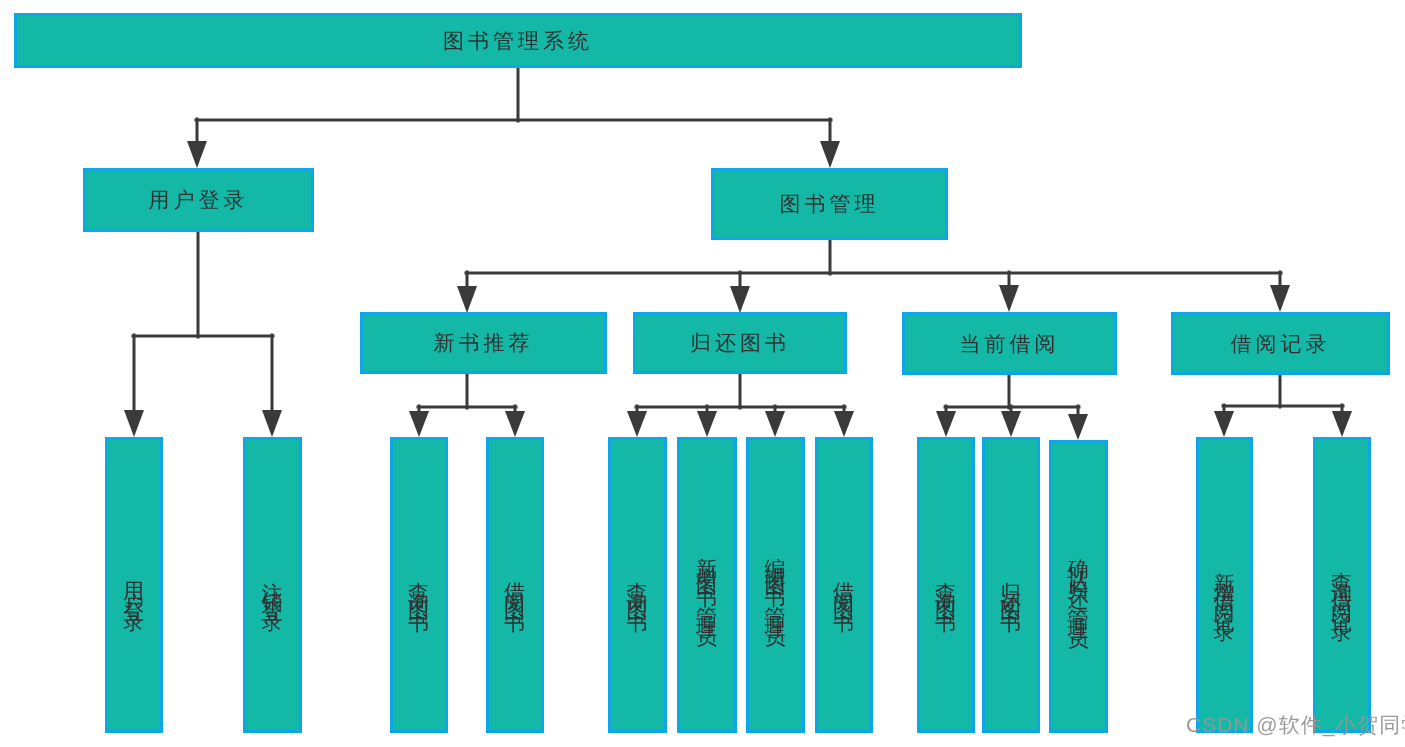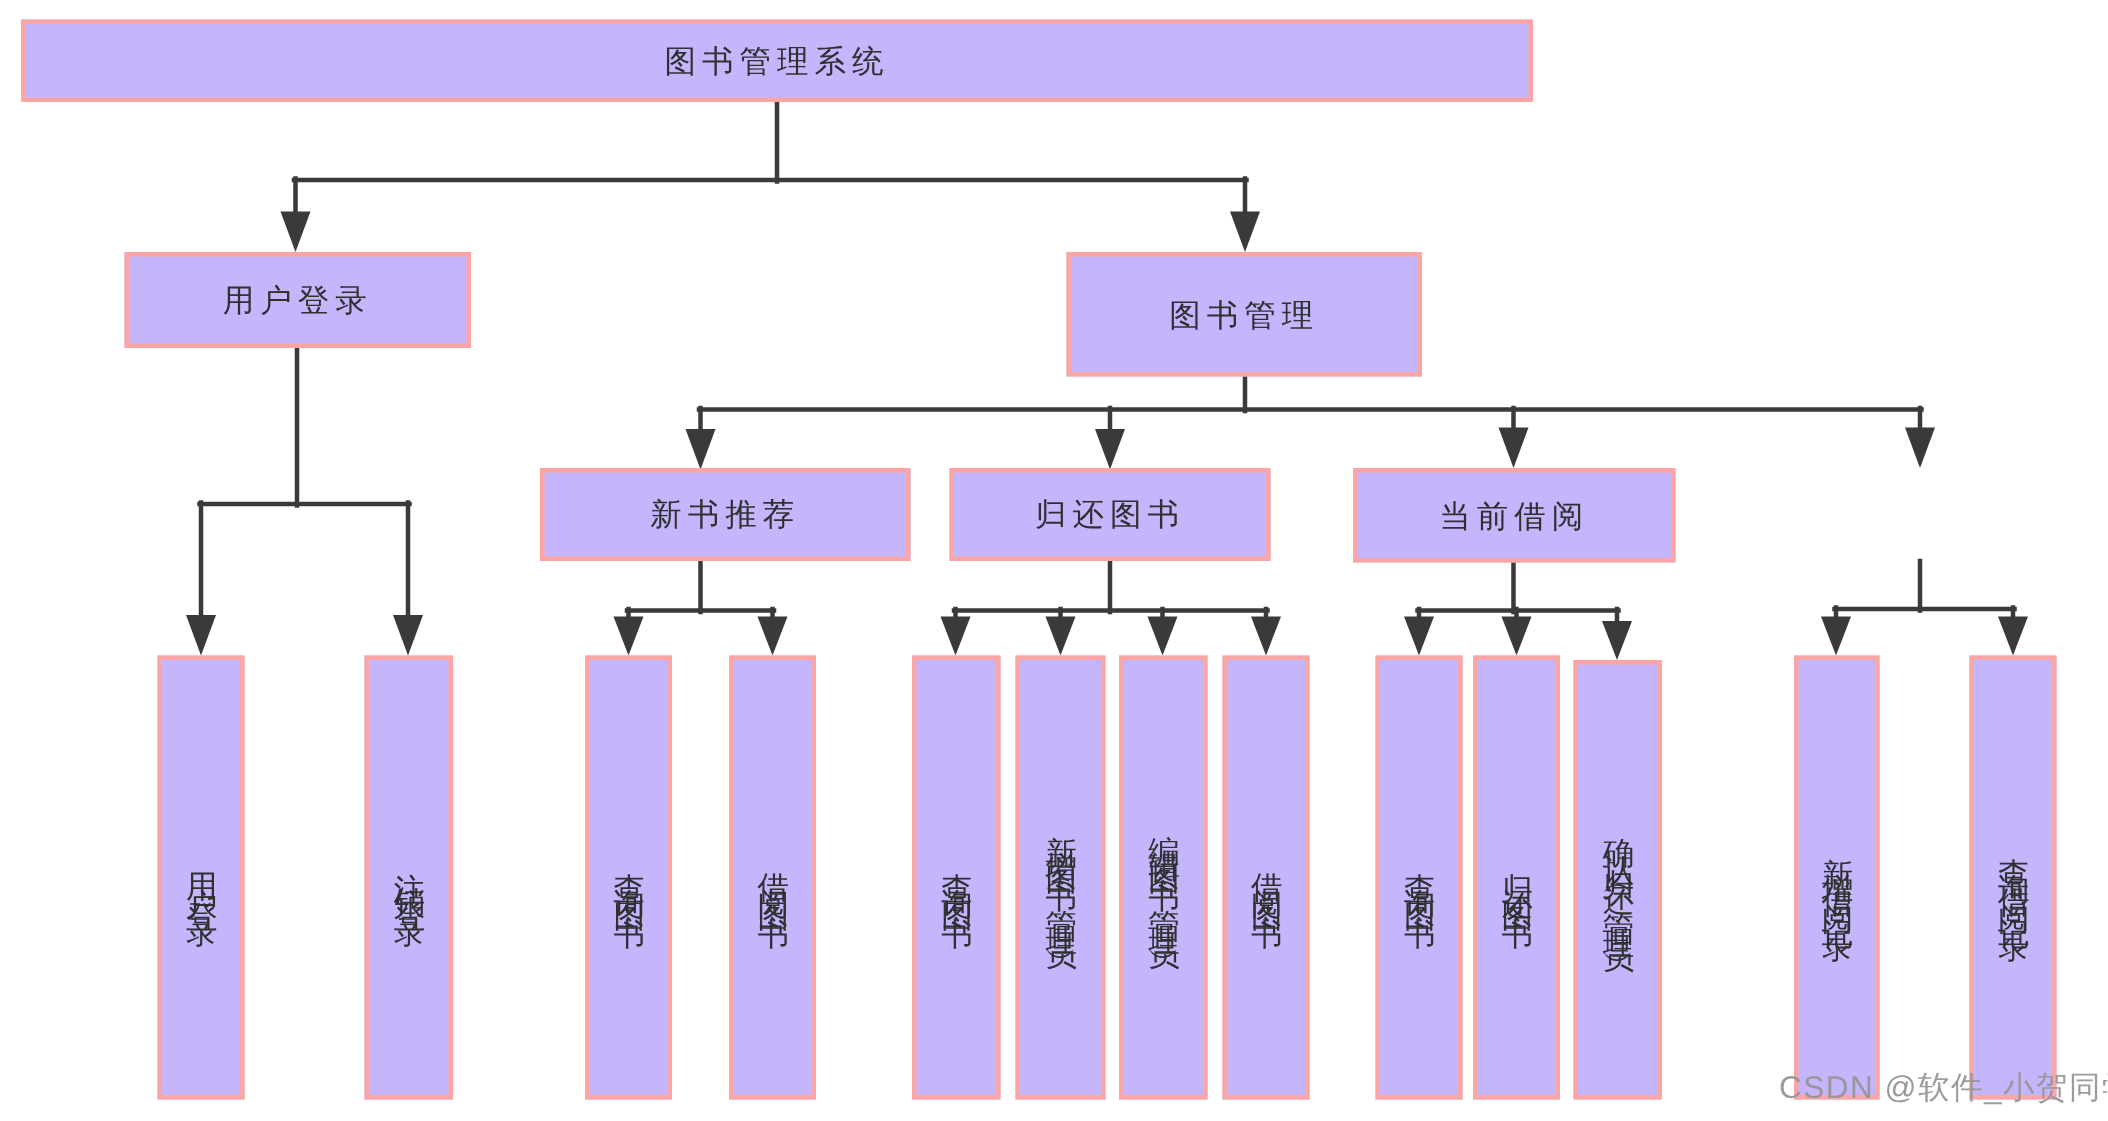--- a/index.html
+++ b/index.html
@@ -19,22 +19,22 @@
     position: absolute;
     left: 0;
     top: 0;
     width: 1405px;
     height: 747px;
     pointer-events: none;
   }
   .node {
     position: absolute;
     box-sizing: border-box;
-    border: 3px solid #fca5a5;
-    background: #c4b5fd;
+    border: 3px solid #0ea5e9;
+    background: #14b8a6;
     display: flex;
     align-items: center;
     justify-content: center;
     color: #303030;
     font-size: 21px;
   }
   .node .h-label {
     letter-spacing: 4px;
     white-space: nowrap;
   }
@@ -117,32 +117,35 @@
     </g>
   </svg>
 
   <div class="node" style="left:14px; top:13px; width:1008px; height:55px;">
     <span class="h-label">图书管理系统</span>
   </div>
 
   <div class="node" style="left:83px; top:168px; width:231px; height:64px;">
     <span class="h-label">用户登录</span>
   </div>
-  <div class="node" style="left:711px; top:168px; width:237px; height:83px;">
+  <div class="node" style="left:711px; top:168px; width:237px; height:72px;">
     <span class="h-label">图书管理</span>
   </div>
 
   <div class="node" style="left:360px; top:312px; width:247px; height:62px;">
     <span class="h-label">新书推荐</span>
   </div>
   <div class="node" style="left:633px; top:312px; width:214px; height:62px;">
     <span class="h-label">归还图书</span>
   </div>
   <div class="node" style="left:902px; top:312px; width:215px; height:63px;">
     <span class="h-label">当前借阅</span>
+  </div>
+  <div class="node" style="left:1171px; top:312px; width:219px; height:63px;">
+    <span class="h-label">借阅记录</span>
   </div>
 
   <div class="node" style="left:105px; top:437px; width:58px; height:296px;">
     <span class="v-label">用户登录</span>
   </div>
   <div class="node" style="left:243px; top:437px; width:59px; height:296px;">
     <span class="v-label">注销登录</span>
   </div>
 
   <div class="node" style="left:390px; top:437px; width:58px; height:296px;">

